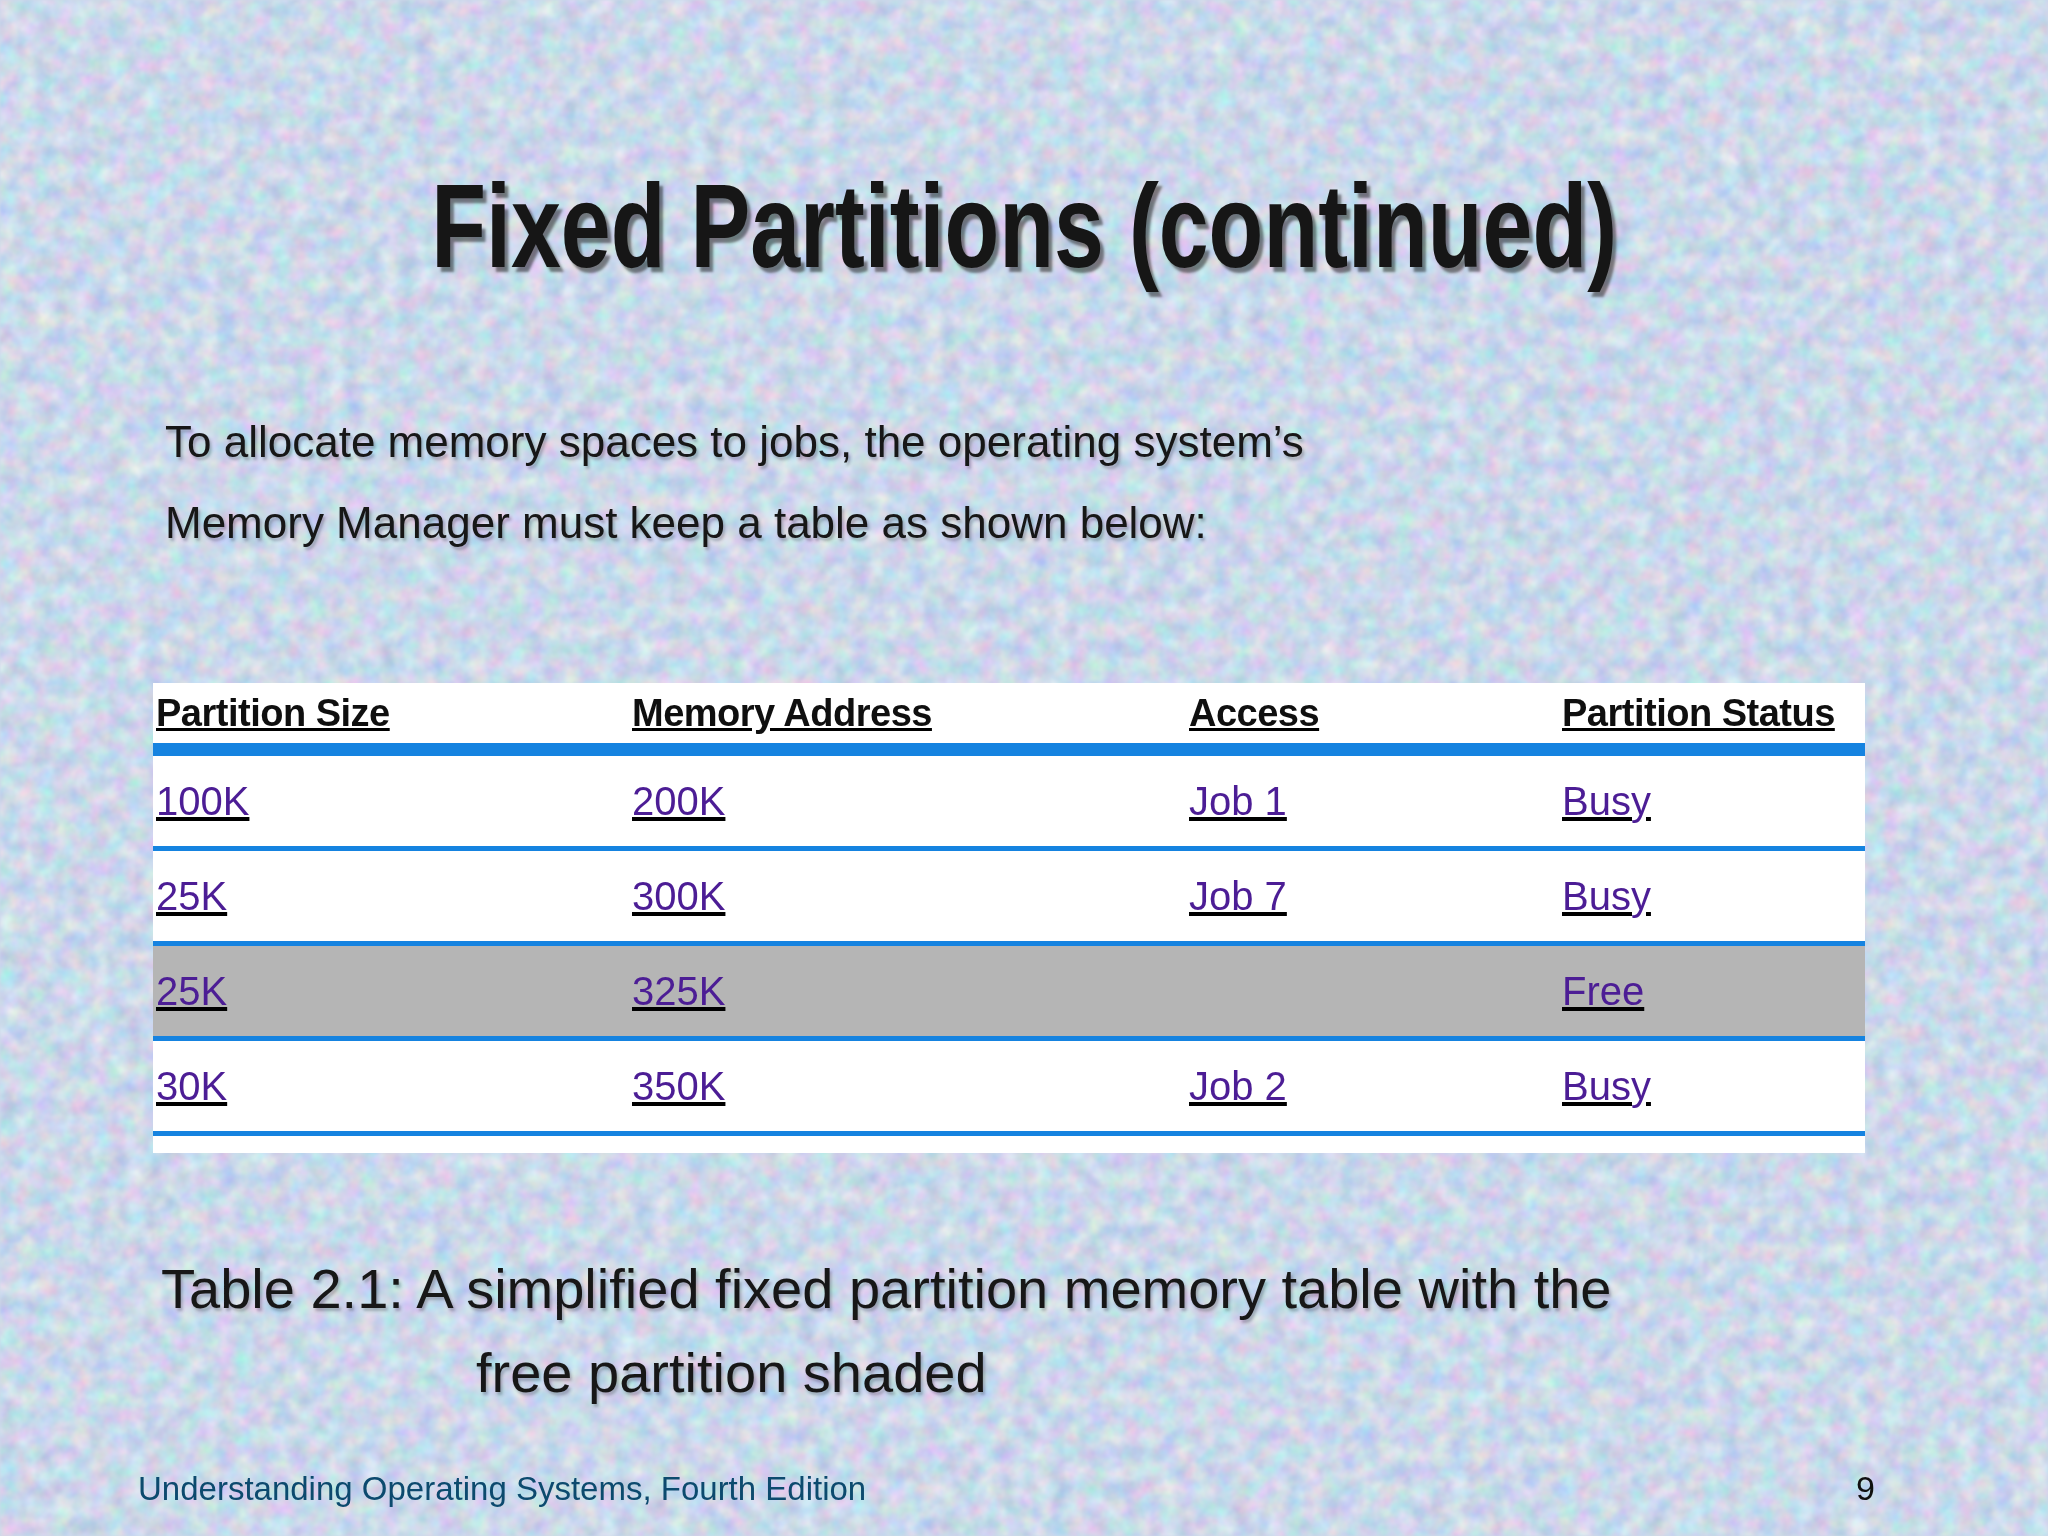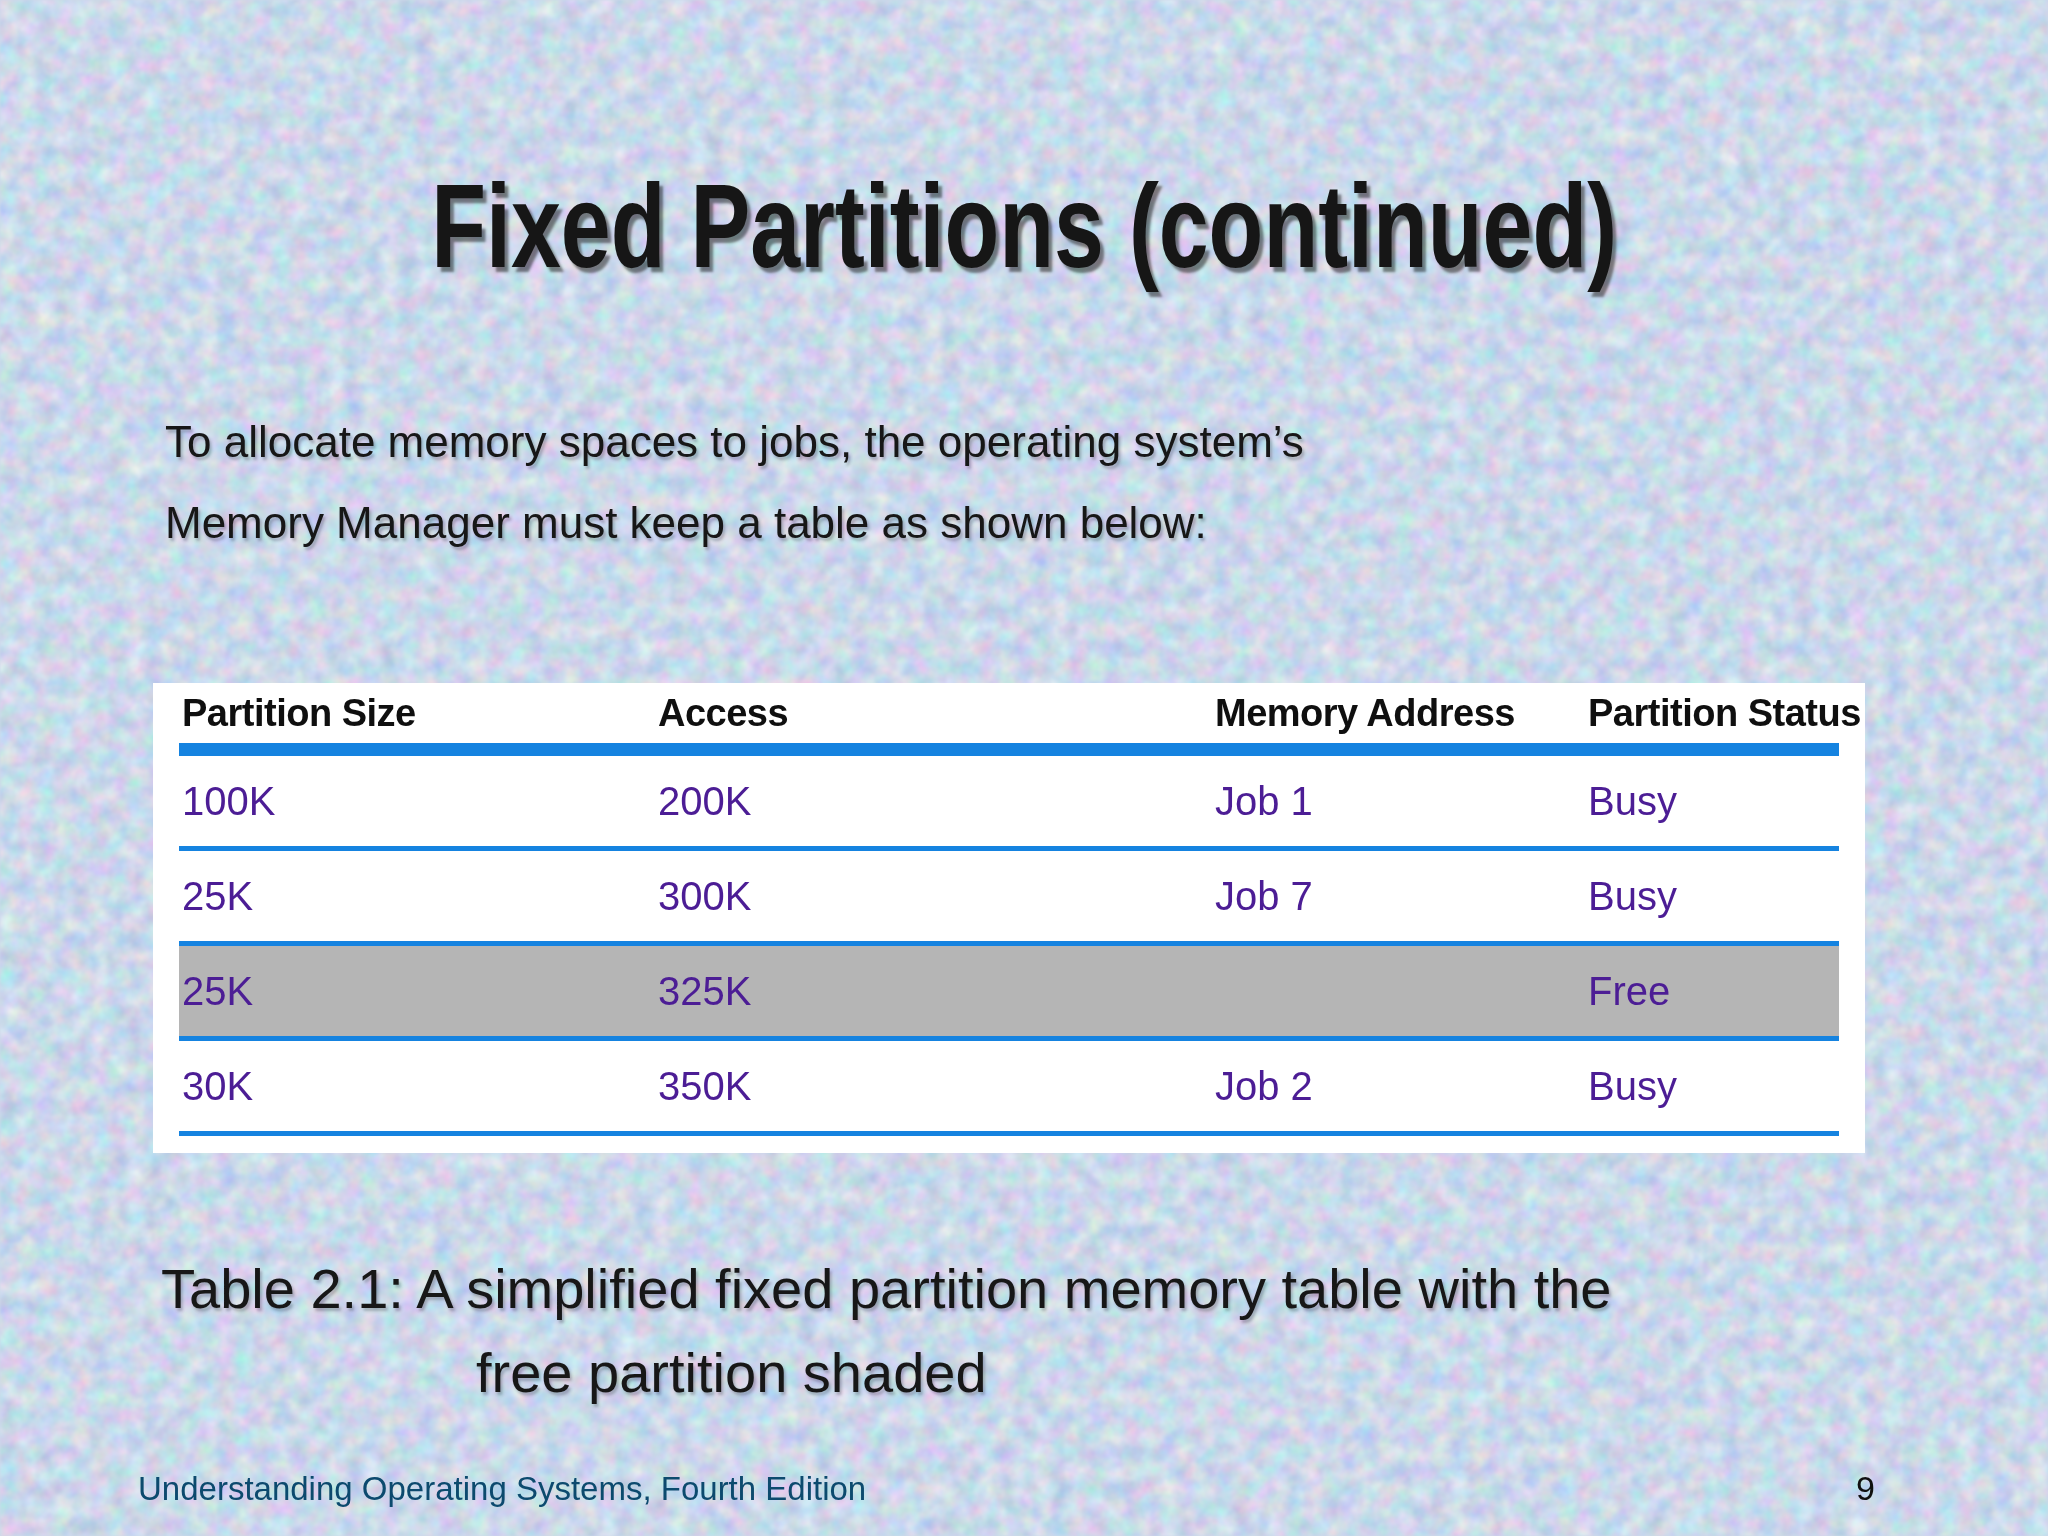--- a/index.html
+++ b/index.html
@@ -47,21 +47,21 @@
     text-shadow: 2px 3px 3px rgba(40,40,60,0.30);
     white-space: nowrap;
   }
 
   
   .panel {
     left: 153px; top: 683px;
     width: 1712px; height: 470px;
     background: var(--panel, #ffffff);
   }
-  .tbl-inner { margin: 0 26px; }
+  .tbl-inner { margin: 0 0; text-decoration: underline; }
   .thead {
     height: 60px;
     display: grid;
     grid-template-columns: 479px 557px 373px 1fr;
     align-items: center;
     font-weight: bold;
     font-size: 38px;
     letter-spacing: -0.5px;
     color: #0f0f0f;
     white-space: nowrap;
@@ -134,22 +134,22 @@
 
 <div class="layer body-text">
   <div>To allocate memory spaces to jobs, the operating system’s</div>
   <div>Memory Manager must keep a table as shown below:</div>
 </div>
 
 <div class="layer panel">
   <div class="tbl-inner">
     <div class="thead">
       <div class="th">Partition Size</div>
+      <div class="th">Memory Address</div>
       <div class="th">Access</div>
-      <div class="th">Memory Address</div>
       <div class="th">Partition Status</div>
     </div>
     <div class="tbar"></div>
 
     <div class="trow">
       <div class="td">100K</div>
       <div class="td">200K</div>
       <div class="td">Job 1</div>
       <div class="td">Busy</div>
     </div>

